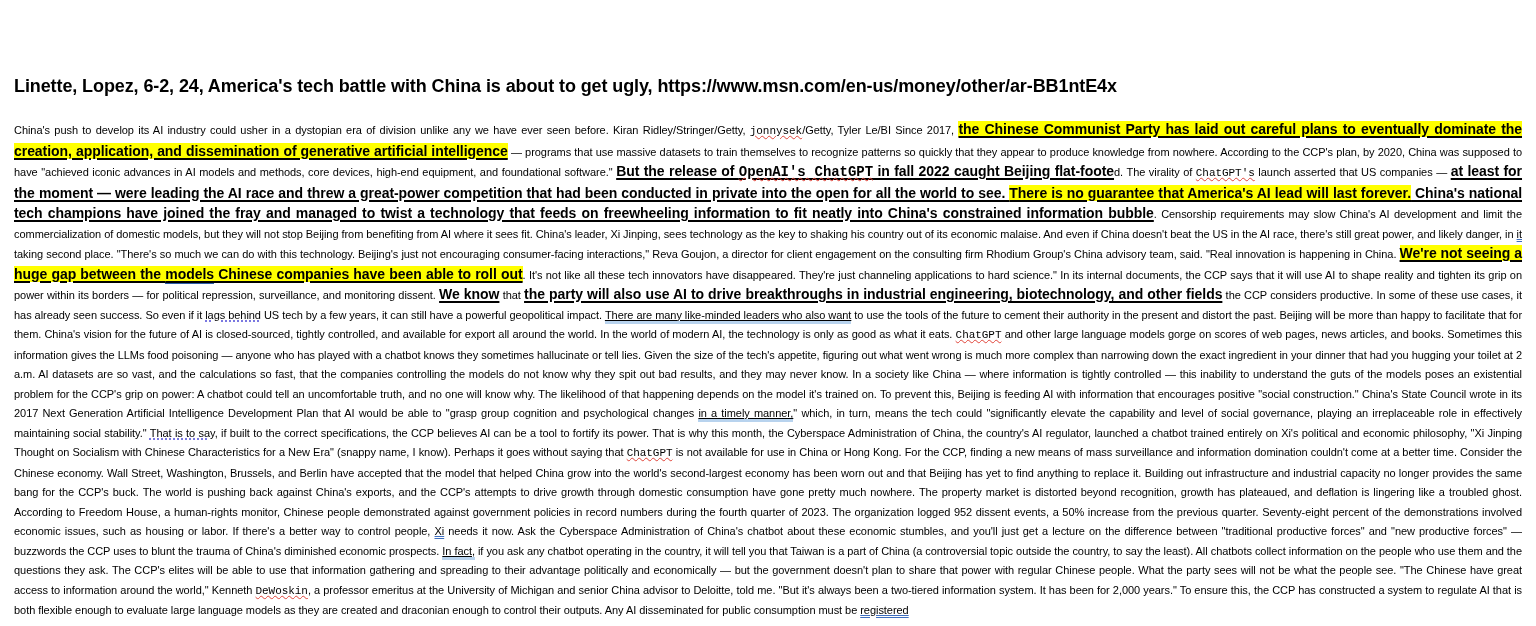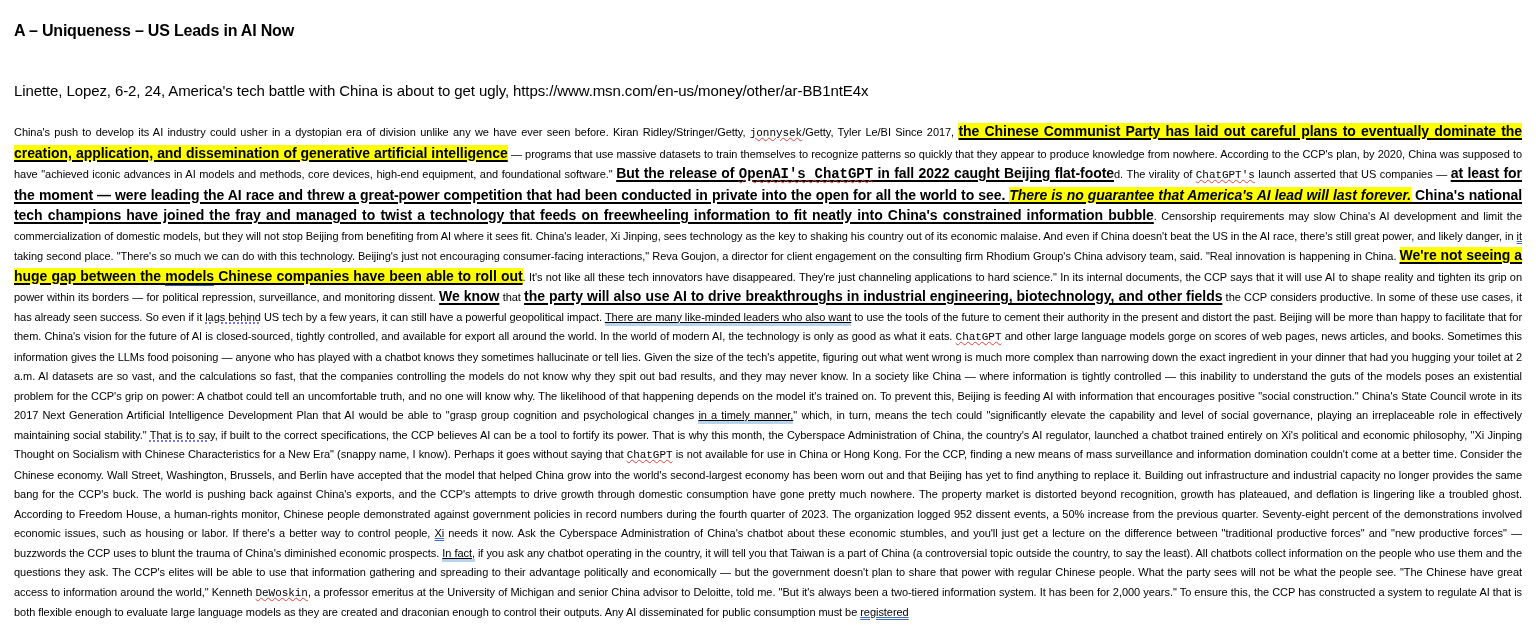--- a/index.html
+++ b/index.html
@@ -6,36 +6,36 @@
   body {
     width: 1536px; height: 626px; overflow: hidden;
     font-family: "Liberation Sans", sans-serif; color: #000;
   }
   .page { padding: 12px 14px 0 14px; }
   .card-title {
     font-size: 16px; font-weight: 700; letter-spacing: -0.2px;
     margin: 10px 0 0 0;
   }
   .card-cite {
-    font-size: 15px; margin-top: 42px; letter-spacing: -0.1px;
+    font-size: 18px; margin-top: 64px; letter-spacing: -0.1px; font-weight: bold;
   }
   .card-body {
     margin-top: 23px; text-align: justify;
     font-size: 10.5px; line-height: 19.5px; letter-spacing: -0.05px;
   }
   
   .run-n  { font-size: 11px; }
   .run-b, .run-hb, .run-hbi {
     font-size: 14px; font-weight: 700;
     text-decoration: underline;
     text-decoration-thickness: 1.5px;
     text-underline-offset: 2px;
   }
   .run-hb, .run-hbi { background-color: var(--hl); }
-  .run-hbi { font-style: italic; }
+  .run-hbi { }
   
   .mark-red {
     text-decoration-line: underline;
     text-decoration-style: wavy;
     text-decoration-color: var(--squig);
     text-decoration-thickness: 1px;
     text-underline-offset: 1px;
     font-family: Liberation Mono, monospace;
   }
   .mark-blue-double {
@@ -52,20 +52,19 @@
     text-underline-offset: 2px;
     margin-top: 44px;
   }
   .mark-blue-bar { border-bottom: 3px solid var(--bluebar); text-decoration: underline; }
   .mark-blue-solid { border-bottom: 2.5px solid var(--bluesolid); }
 </style>
 </head>
 <body>
 
 <div class="page">
-  <h1 class="card-title">A – Uniqueness – US Leads in AI Now</h1>
 
   <div class="card-cite">
     <span>Linette, Lopez, 6-2, 24, America's tech battle with China is about to get ugly, </span><span>https://www.msn.com/en-us/money/other/ar-BB1ntE4x</span>
   </div>
 
   <div class="card-body"><span class="run-n">China's push to develop its AI industry could usher in a dystopian era of division unlike any we have ever seen before. Kiran Ridley/Stringer/Getty, </span><span class="run-n"><span class="mark-red">jonnysek</span></span><span class="run-n">/Getty, Tyler Le/BI Since 2017, </span><span class="run-hb">the Chinese Communist Party has laid out careful plans to eventually dominate the creation, application, and dissemination of generative artificial intelligence</span><span class="run-n"> — programs that use massive datasets to train themselves to recognize patterns so quickly that they appear to produce knowledge from nowhere. According to the CCP's plan, by 2020, China was supposed to have "achieved iconic advances in AI models and methods, core devices, high-end equipment, and foundational software." </span><span class="run-b">But the release of </span><span class="run-b"><span class="mark-red">OpenAI's ChatGPT</span></span><span class="run-b"> in fall 2022 caught Beijing flat-foote</span><span class="run-n">d. The virality of </span><span class="run-n"><span class="mark-red">ChatGPT's</span></span><span class="run-n"> launch asserted that US companies — </span><span class="run-b">at least for the moment — were leading the AI race and threw a great-power competition that had been conducted in private into the open for all the world to see. </span><span class="run-hbi">There is no guarantee that America's AI lead will last forever.</span><span class="run-b"> China's national tech champions have joined the fray and managed to twist a technology that feeds on freewheeling information to fit neatly into China's constrained information bubble</span><span class="run-n">. Censorship requirements may slow China's AI development and limit the commercialization of domestic models, but they will not stop Beijing from benefiting from AI where it sees fit. China's leader, Xi Jinping, sees technology as the key to shaking his country out of its economic malaise. And even if China doesn't beat the US in the AI race, there's still great power, and likely danger, in </span><span class="run-n"><span class="mark-blue-double">it</span></span><span class="run-n"> taking second place. "There's so much we can do with this technology. Beijing's just not encouraging consumer-facing interactions," Reva Goujon, a director for client engagement on the consulting firm Rhodium Group's China advisory team, said. "Real innovation is happening in China. </span><span class="run-hb">We're not seeing a huge gap between the </span><span class="run-hb"><span class="mark-blue-solid">models</span></span><span class="run-hb"> Chinese companies have been able to roll out</span><span class="run-n">. It's not like all these tech innovators have disappeared. They're just channeling applications to hard science." In its internal documents, the CCP says that it will use AI to shape reality and tighten its grip on power within its borders — for political repression, surveillance, and monitoring dissent. </span><span class="run-b">We know</span><span class="run-n"> that </span><span class="run-b">the party will also use AI to drive breakthroughs in industrial engineering, biotechnology, and other fields</span><span class="run-n"> the CCP considers productive. In some of these use cases, it has already seen success. So even if it </span><span class="run-n"><span class="mark-blue-dot">lags behind</span></span><span class="run-n"> US tech by a few years, it can still have a powerful geopolitical impact. </span><span class="run-n"><span class="mark-blue-bar">There are many like-minded leaders who also want</span></span><span class="run-n"> to use the tools of the future to cement their authority in the present and distort the past. Beijing will be more than happy to facilitate that for them. China's vision for the future of AI is closed-sourced, tightly controlled, and available for export all around the world. In the world of modern AI, the technology is only as good as what it eats. </span><span class="run-n"><span class="mark-red">ChatGPT</span></span><span class="run-n"> and other large language models gorge on scores of web pages, news articles, and books. Sometimes this information gives the LLMs food poisoning — anyone who has played with a chatbot knows they sometimes hallucinate or tell lies. Given the size of the tech's appetite, figuring out what went wrong is much more complex than narrowing down the exact ingredient in your dinner that had you hugging your toilet at 2 a.m. AI datasets are so vast, and the calculations so fast, that the companies controlling the models do not know why they spit out bad results, and they may never know. In a society like China — where information is tightly controlled — this inability to understand the guts of the models poses an existential problem for the CCP's grip on power: A chatbot could tell an uncomfortable truth, and no one will know why. The likelihood of that happening depends on the model it's trained on. To prevent this, Beijing is feeding AI with information that encourages positive "social construction." China's State Council wrote in its 2017 Next Generation Artificial Intelligence Development Plan that AI would be able to "grasp group cognition and psychological changes </span><span class="run-n"><span class="mark-blue-bar">in a timely manner,</span></span><span class="run-n">" which, in turn, means the tech could "significantly elevate the capability and level of social governance, playing an irreplaceable role in effectively maintaining social stability." </span><span class="run-n"><span class="mark-blue-dot">That is to say,</span></span><span class="run-n"> if built to the correct specifications, the CCP believes AI can be a tool to fortify its power. That is why this month, the Cyberspace Administration of China, the country's AI regulator, launched a chatbot trained entirely on Xi's political and economic philosophy, "Xi Jinping Thought on Socialism with Chinese Characteristics for a New Era" (snappy name, I know). Perhaps it goes without saying that </span><span class="run-n"><span class="mark-red">ChatGPT</span></span><span class="run-n"> is not available for use in China or Hong Kong. For the CCP, finding a new means of mass surveillance and information domination couldn't come at a better time. Consider the Chinese economy. Wall Street, Washington, Brussels, and Berlin have accepted that the model that helped China grow into the world's second-largest economy has been worn out and that Beijing has yet to find anything to replace it. Building out infrastructure and industrial capacity no longer provides the same bang for the CCP's buck. The world is pushing back against China's exports, and the CCP's attempts to drive growth through domestic consumption have gone pretty much nowhere. The property market is distorted beyond recognition, growth has plateaued, and deflation is lingering like a troubled ghost. According to Freedom House, a human-rights monitor, Chinese people demonstrated against government policies in record numbers during the fourth quarter of 2023. The organization logged 952 dissent events, a 50% increase from the previous quarter. Seventy-eight percent of the demonstrations involved economic issues, such as housing or labor. If there's a better way to control people, </span><span class="run-n"><span class="mark-blue-double">Xi</span></span><span class="run-n"> needs it now. Ask the Cyberspace Administration of China's chatbot about these economic stumbles, and you'll just get a lecture on the difference between "traditional productive forces" and "new productive forces" — buzzwords the CCP uses to blunt the trauma of China's diminished economic prospects. </span><span class="run-n"><span class="mark-blue-bar">In fact,</span></span><span class="run-n"> if you ask any chatbot operating in the country, it will tell you that Taiwan is a part of China (a controversial topic outside the country, to say the least). All chatbots collect information on the people who use them and the questions they ask. The CCP's elites will be able to use that information gathering and spreading to their advantage politically and economically — but the government doesn't plan to share that power with regular Chinese people. What the party sees will not be what the people see. "The Chinese have great access to information around the world," Kenneth </span><span class="run-n"><span class="mark-red">DeWoskin</span></span><span class="run-n">, a professor emeritus at the University of Michigan and senior China advisor to Deloitte, told me. "But it's always been a two-tiered information system. It has been for 2,000 years." To ensure this, the CCP has constructed a system to regulate AI that is both flexible enough to evaluate large language models as they are created and draconian enough to control their outputs. Any AI disseminated for public consumption must be </span><span class="run-n"><span class="mark-blue-double">registered</span></span></div>
 </div>
 
 </body></html>

